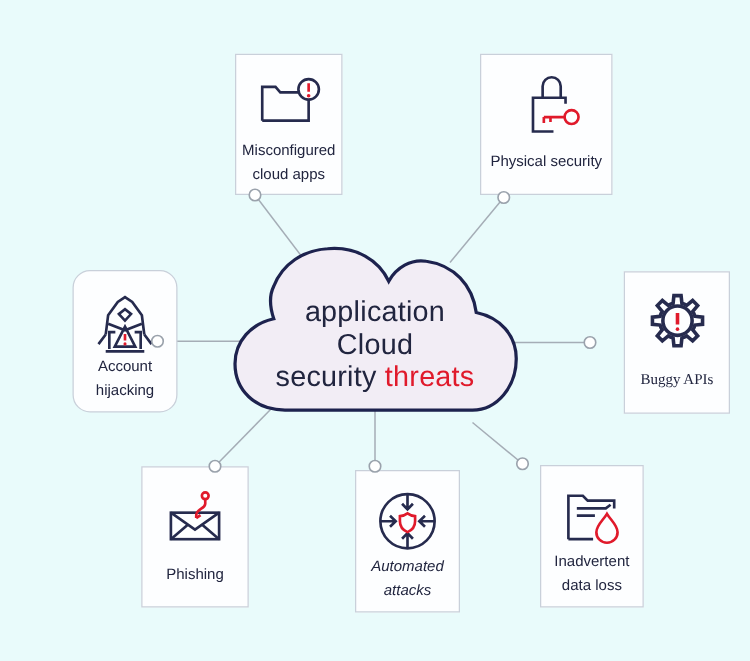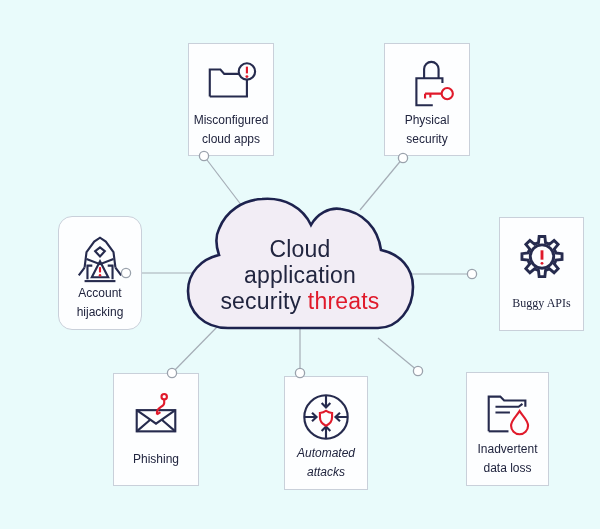--- a/index.html
+++ b/index.html
@@ -54,37 +54,37 @@
     <line x1="172" y1="373" x2="218" y2="326"></line>
     <line x1="300" y1="373" x2="300" y2="326"></line>
     <line x1="418" y1="371" x2="378" y2="338"></line>
   </g>
 </svg>
 
 <svg class="cloud-svg" width="238" height="146" viewBox="0 0 238 146">
   <path d="M196 134 L46 134 C22 134 6 118 6 97 C6 79 19 65 37 61 C34 52 33 43 37 35 C44 17 61 6 80 5 C103 3 121 14 129 31 C135 20 147 13 159 15 C181 18 196 34 199 56 C218 60 231 74 231 93 C231 115 216 134 196 134 Z" fill="#f2edf5" stroke="#1d224e" stroke-width="2.6"></path>
 </svg>
 <div class="cloud-text">
+  <div>application</div>
   <div>Cloud</div>
-  <div>application</div>
   <div><span>security</span> <span class="accent">threats</span></div>
 </div>
 
 <div class="node" style="left:162px;top:43px;width:86px;height:113px;">
   <svg class="icon" width="54" height="54" viewBox="0 0 56 56">
     <path class="stroke-navy" d="M6 41 V13 h11 l4 4.5 h15.5"></path>
     <path class="stroke-navy" d="M44.5 23.5 V41 H6"></path>
     <circle class="stroke-navy" cx="44.5" cy="15" r="8.5"></circle>
     <line class="stroke-red" x1="44.5" y1="10" x2="44.5" y2="17" stroke-width="2.4"></line>
     <circle class="fill-red" cx="44.5" cy="20.3" r="1.5"></circle>
   </svg>
   <div class="label">Misconfigured cloud apps</div>
 </div>
 
-<div class="node" style="left:358px;top:43px;width:86px;height:113px;">
+<div class="node" style="left:358px;top:43px;width:106px;height:113px;">
   <svg class="icon" width="54" height="54" viewBox="0 0 56 56">
     <path class="stroke-navy" d="M25 22 V12.5 a7.5 7.5 0 0 1 15 0 V22"></path>
     <path class="stroke-navy" d="M44 27 V22 H17 V50 H34"></path>
     <circle class="stroke-red" cx="49" cy="38" r="5.8"></circle>
     <path class="stroke-red" d="M43.2 38 H26 M26 38 v5 M31.5 38 v4"></path>
   </svg>
   <div class="label">Physical security</div>
 </div>
 
 <div class="node" style="left:32px;top:216px;width:84px;height:114px;border-radius:14px;">
@@ -131,21 +131,21 @@
     <circle class="stroke-navy" cx="28" cy="28" r="22.5"></circle>
     <path class="stroke-navy" d="M28 6 V17 M23.5 13.5 L28 18.2 L32.5 13.5"></path>
     <path class="stroke-navy" d="M28 50 V39 M23.5 42.5 L28 37.8 L32.5 42.5"></path>
     <path class="stroke-navy" d="M6 28 H17 M13.5 23.5 L18.2 28 L13.5 32.5"></path>
     <path class="stroke-navy" d="M50 28 H39 M42.5 23.5 L37.8 28 L42.5 32.5"></path>
     <path class="stroke-red" d="M28 21.5 C30 23 32 23.6 34.3 23.8 V28 C34.3 32.6 32 35.3 28 37 C24 35.3 21.7 32.6 21.7 28 V23.8 C24 23.6 26 23 28 21.5 Z"></path>
   </svg>
   <div class="label">Automated attacks</div>
 </div>
 
-<div class="node" style="left:440px;top:372px;width:83px;height:114px;">
+<div class="node" style="left:406px;top:372px;width:83px;height:114px;">
   <svg class="icon" width="54" height="54" viewBox="0 0 56 56">
     <path class="stroke-navy" d="M8 47 V11 h12 l4 4 h22 v6.5"></path>
     <path class="stroke-navy" d="M8 47 H28.5"></path>
     <path class="stroke-navy" d="M15 21.5 H39 L43 18.5 M15 27.5 H30"></path>
     <path class="stroke-red" d="M40 26 C42.8 30.8 48.8 35.4 48.8 41.2 A8.8 8.8 0 1 1 31.2 41.2 C31.2 35.4 37.2 30.8 40 26 Z"></path>
   </svg>
   <div class="label">Inadvertent data loss</div>
 </div>
 
 <svg id="dot-layer" class="layer" width="600" height="529">

